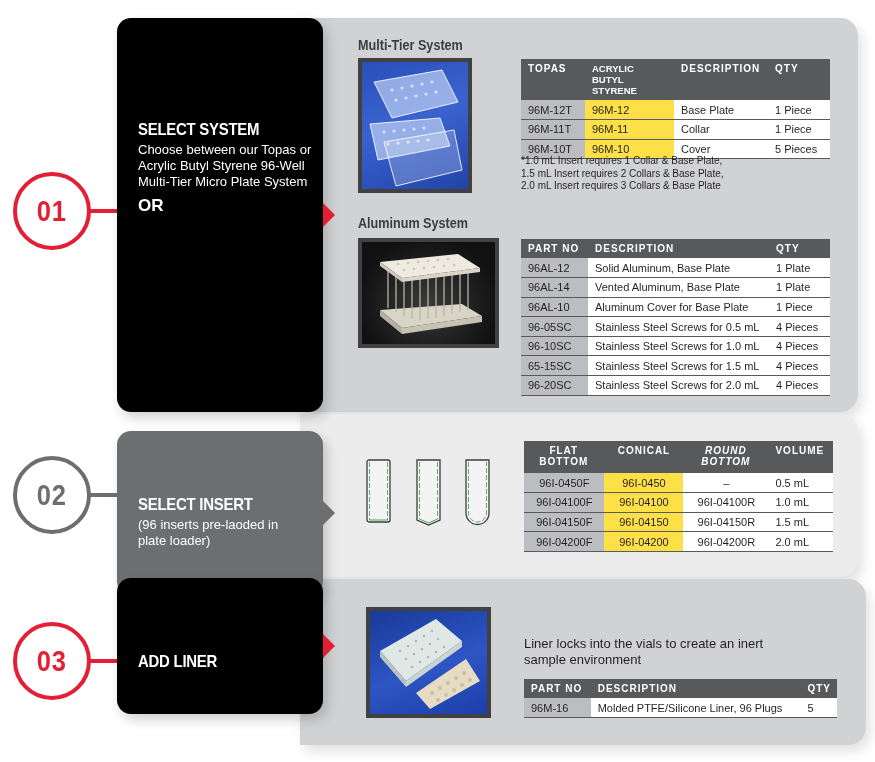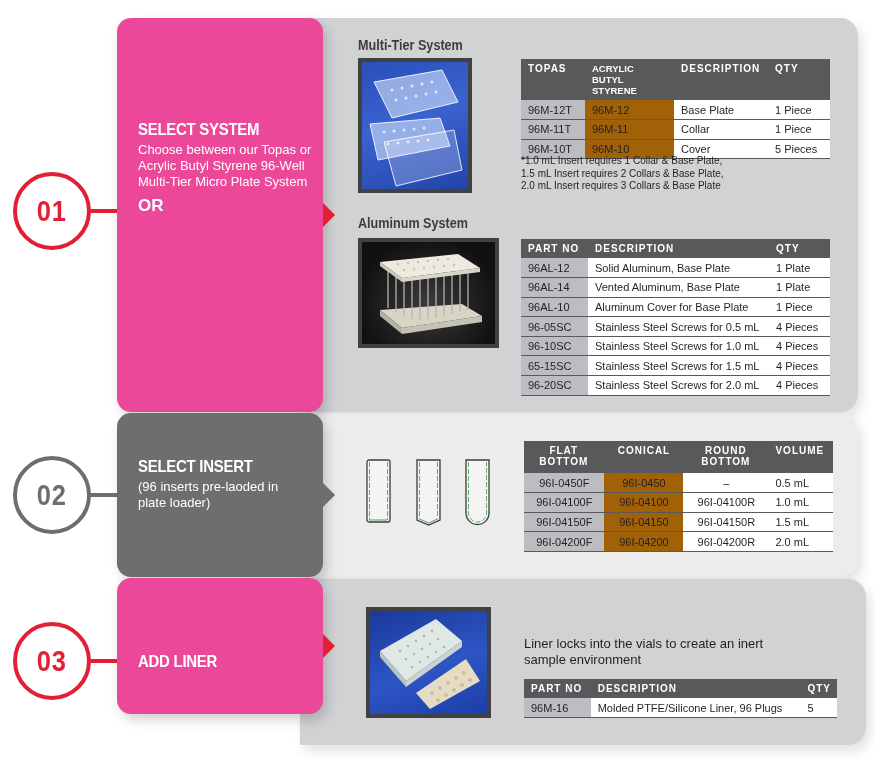--- a/index.html
+++ b/index.html
@@ -11,21 +11,21 @@
     box-shadow: 4px 6px 12px rgba(0,0,0,0.12);
   }
   .panel-bg.gray { background: #d1d2d4; }
   .panel-bg.light { background: #ececec; }
 
   .tab {
     position: absolute; left: 117px; width: 206px; border-radius: 14px;
     color: #fff; padding-left: 21px;
     box-shadow: 4px 6px 12px rgba(0,0,0,0.18);
   }
-  .tab.red { background: #ec4899; }
+  .tab.red { background: #000000; }
   .tab.dark { background: #6d6e70; }
   .tab::after {
     content: ""; position: absolute; right: -12px; top: 50%;
     margin-top: -12px; width: 0; height: 0;
     border-top: 12px solid transparent; border-bottom: 12px solid transparent;
     border-left: 12px solid var(--tabc);
   }
   .tab.red { --tabc: #e41f35; }
   .tab.dark { --tabc: #6d6e70; }
 
@@ -54,21 +54,21 @@
   .photo { position: absolute; background: #414042; padding: 4px; }
   .photo .inner { width: 100%; height: 100%; position: relative; overflow: hidden; }
 
   table { position: absolute; border-collapse: collapse; font-size: 11px; }
   th {
     background: #58595b; color: #fff; font-weight: bold; font-size: 10px;
     letter-spacing: 1px; text-align: left; padding: 4px 6px 4px 7px; vertical-align: top; line-height: 11px;
   }
   td { padding: 0 6px 0 7px; border-bottom: 1.5px solid #58595b; height: 19.6px; white-space: nowrap; }
   td.c-dark { background: #bcbdc0; }
-  td.c-mid { background: #a16207; }
+  td.c-mid { background: #fde047; }
   td.c-white { background: #fff; }
   table.center th, table.center td { text-align: center; }
   table.center td.left, table.center th.left { text-align: left; }
 
   .footnote { position: absolute; font-size: 10px; line-height: 12.5px; color: #231f20; }
   .liner-text { position: absolute; font-size: 13px; line-height: 16px; color: #231f20; }
 </style>
 </head>
 <body>
 
@@ -245,21 +245,21 @@
         <td class="c-white">4 Pieces</td>
       </tr>
   </tbody>
 </table>
 
 <div class="connector dark" style="left:88px; top:493px; width:32px;"></div>
 <div class="badge dark" style="left:13px; top:456px;">
     <span>02</span>
   </div>
 
-<div class="tab dark" style="top:413px; height:164px; padding-top:44px;">
+<div class="tab dark" style="top:431px; height:164px; padding-top:64px;">
   <div class="tab-title">SELECT INSERT</div>
   <div class="tab-text" style="width:160px;">(96 inserts pre-laoded in plate loader)</div>
 </div>
 
 <svg style="position:absolute; left:365px; top:458px;" width="130" height="70" viewBox="0 0 130 70">
   <g>
     <rect x="2" y="2" width="23" height="62" rx="2" fill="#f4f4f4" stroke="#3c3c3e" stroke-width="1.3"></rect>
     <line x1="4.5" y1="4" x2="4.5" y2="62" stroke="#4aa557" stroke-width="0.9" stroke-dasharray="5 2"></line>
     <line x1="22.5" y1="4" x2="22.5" y2="62" stroke="#4aa557" stroke-width="0.9" stroke-dasharray="5 2"></line>
     <line x1="4.5" y1="62" x2="22.5" y2="62" stroke="#4aa557" stroke-width="1"></line>
@@ -274,21 +274,21 @@
     <path d="M2 2 H25 V55 A11.5 11.5 0 0 1 2 55 Z" fill="#f4f4f4" stroke="#3c3c3e" stroke-width="1.3"></path>
     <path d="M4.5 4 V55 A9 9 0 0 0 22.5 55 V4" fill="none" stroke="#4aa557" stroke-width="0.9" stroke-dasharray="5 2"></path>
   </g>
 </svg>
 
 <table class="center" style="left:524px; top:441px; width:309px;">
   <thead>
     <tr style="height:32px;">
       <th style="width:80px; white-space:normal; padding-left:14px; padding-right:14px;">FLAT BOTTOM</th>
       <th style="width:82px;">CONICAL</th>
-      <th style="width:82px; white-space:normal; padding-left:18px; padding-right:18px;">ROUND BOTTOM</th>
+      <th style="width:82px; white-space:normal; padding-left:18px; padding-right:18px;font-style:italic;">ROUND BOTTOM</th>
       <th class="left" style="width:65px;">VOLUME</th>
     </tr>
   </thead>
   <tbody>
     <tr>
         <td class="c-dark">96I-0450F</td>
         <td class="c-mid">96I-0450</td>
         <td class="c-white">–</td>
         <td class="c-white left">0.5 mL</td>
       </tr>

